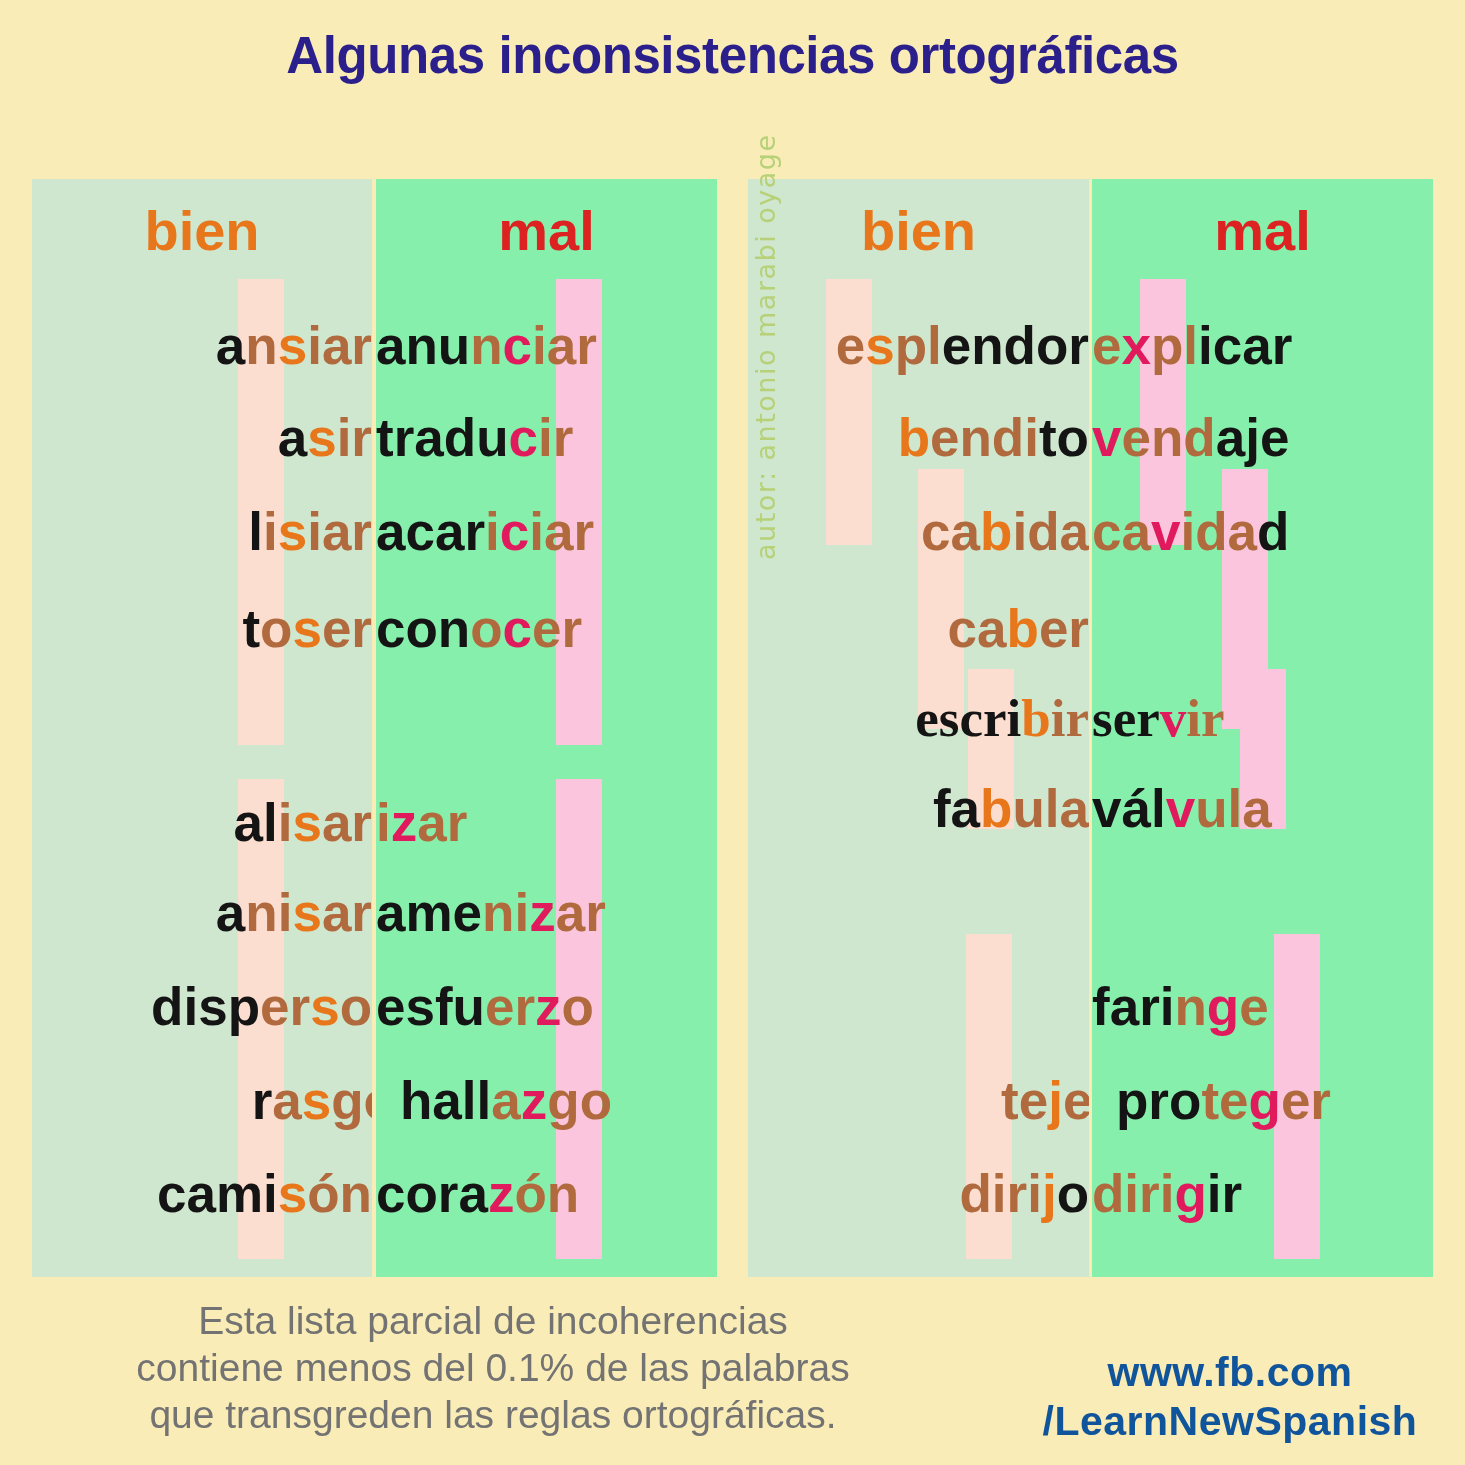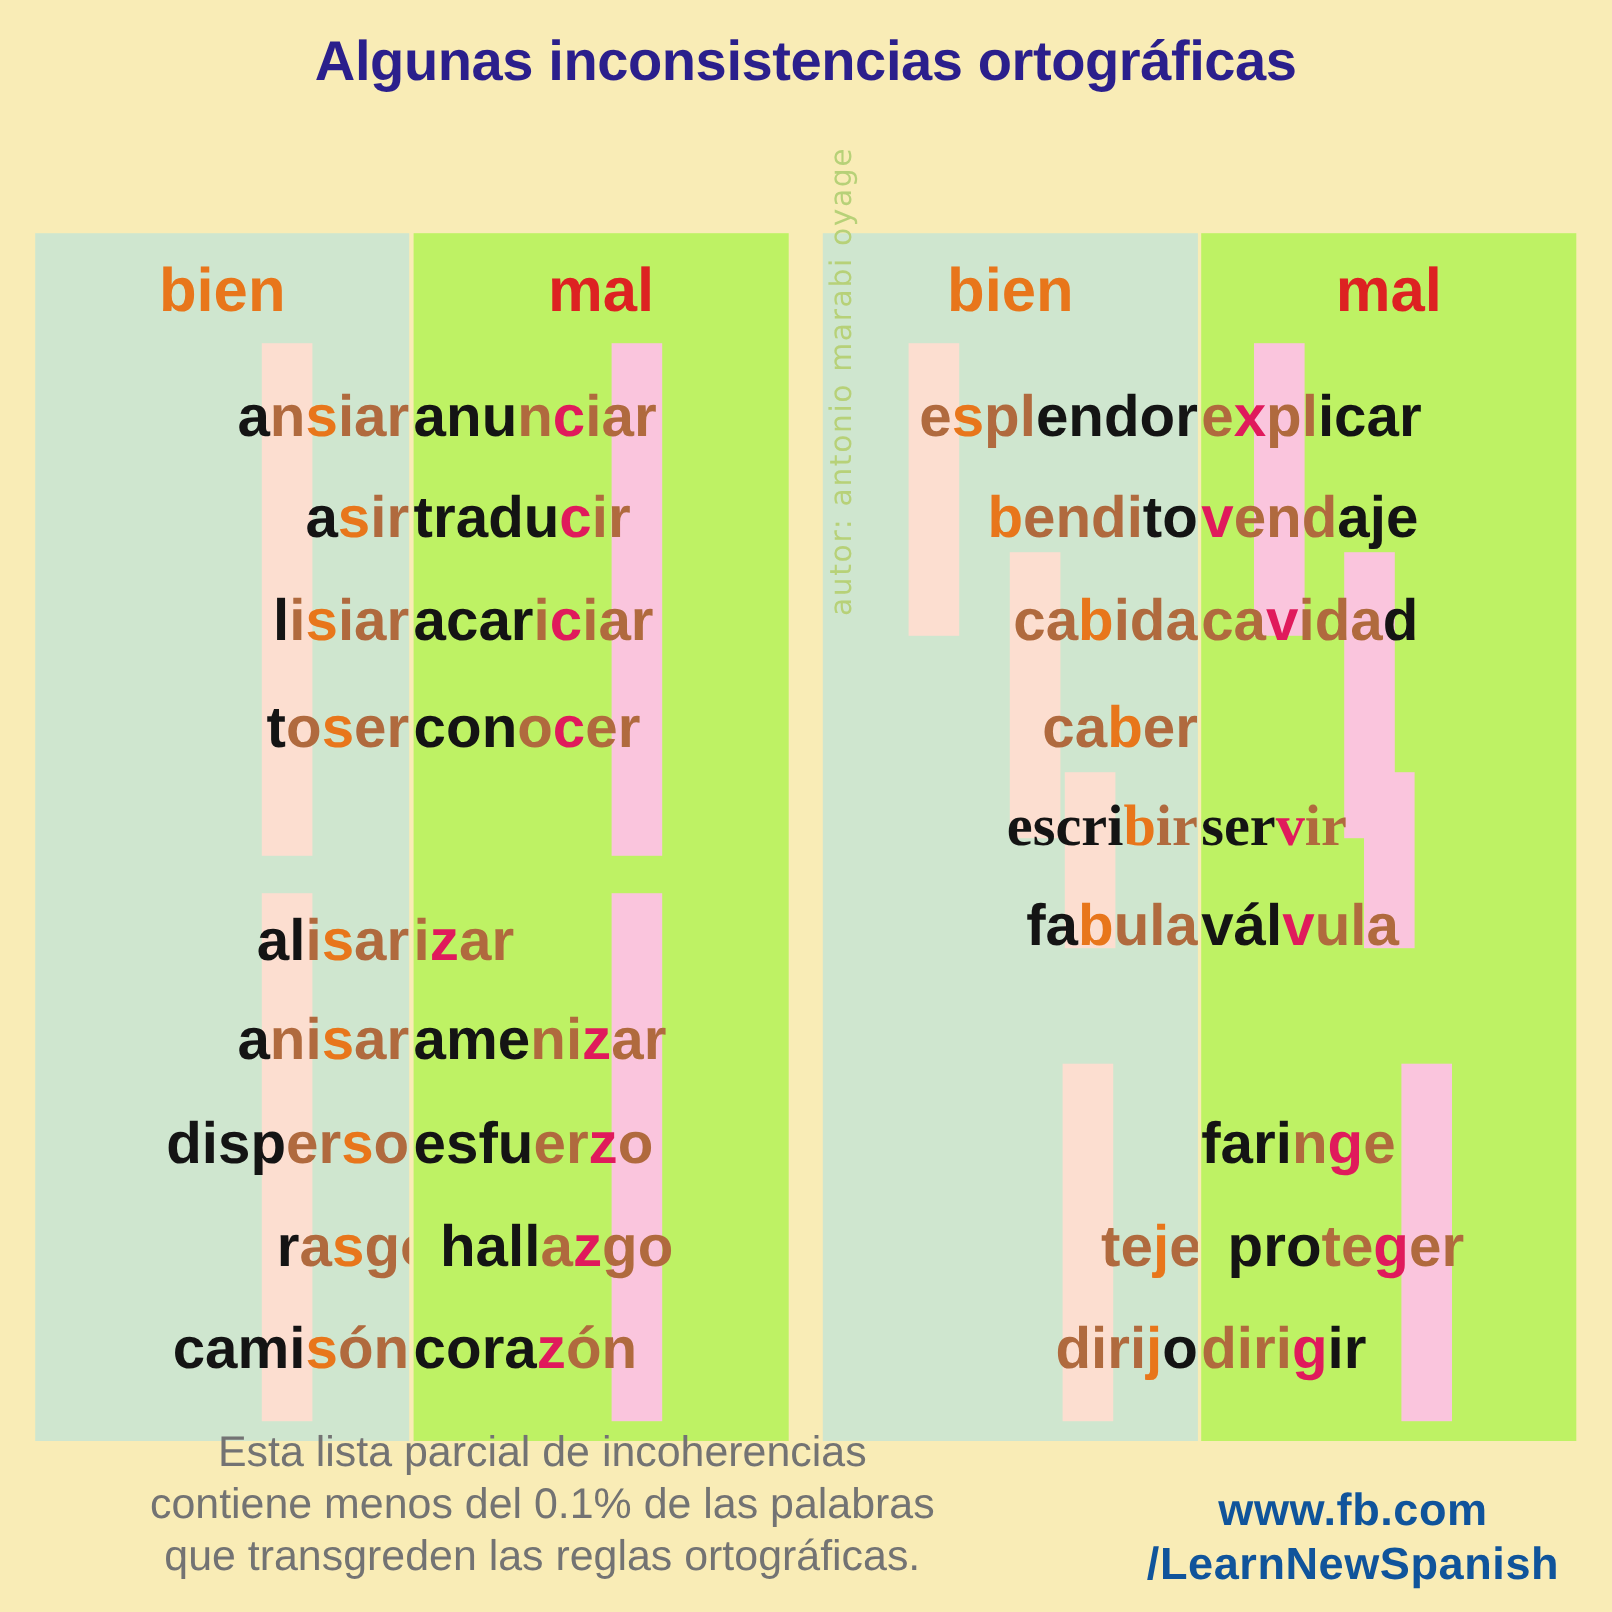--- a/index.html
+++ b/index.html
@@ -21,24 +21,23 @@
     letter-spacing:-0.4px;
   }
   #title .line{display:block;}
 
   
   .panel{
     position:absolute;
     top:179px;
     height:1098px;
     overflow:hidden;
-    margin-top:33px;
   }
   .panel.green{background:#cfe6cf;}
-  .panel.pink{background:#bef264;}
+  .panel.pink{background:#86efac;}
 
   #panel-1{left:32px;width:340px;}
   #panel-2{left:376px;width:341px;}
   #panel-3{left:748px;width:341px;}
   #panel-4{left:1092px;width:341px;}
 
   
   .col-head{
     position:absolute;top:24px;width:100%;
     text-align:center;font-size:56px;font-weight:bold;

